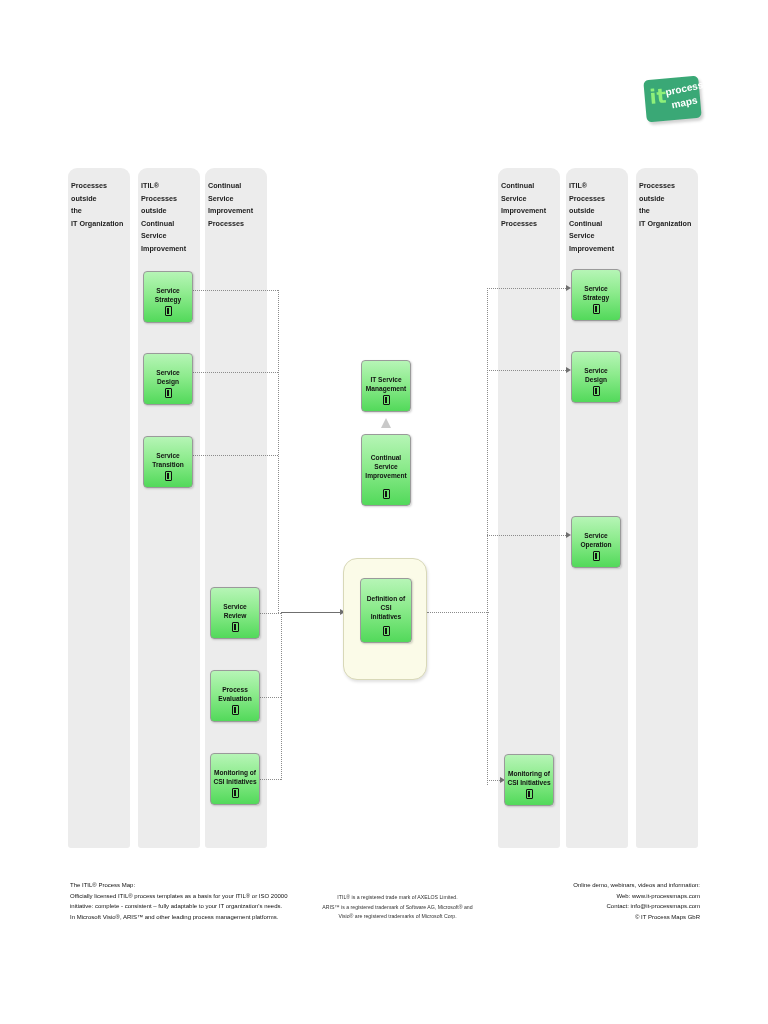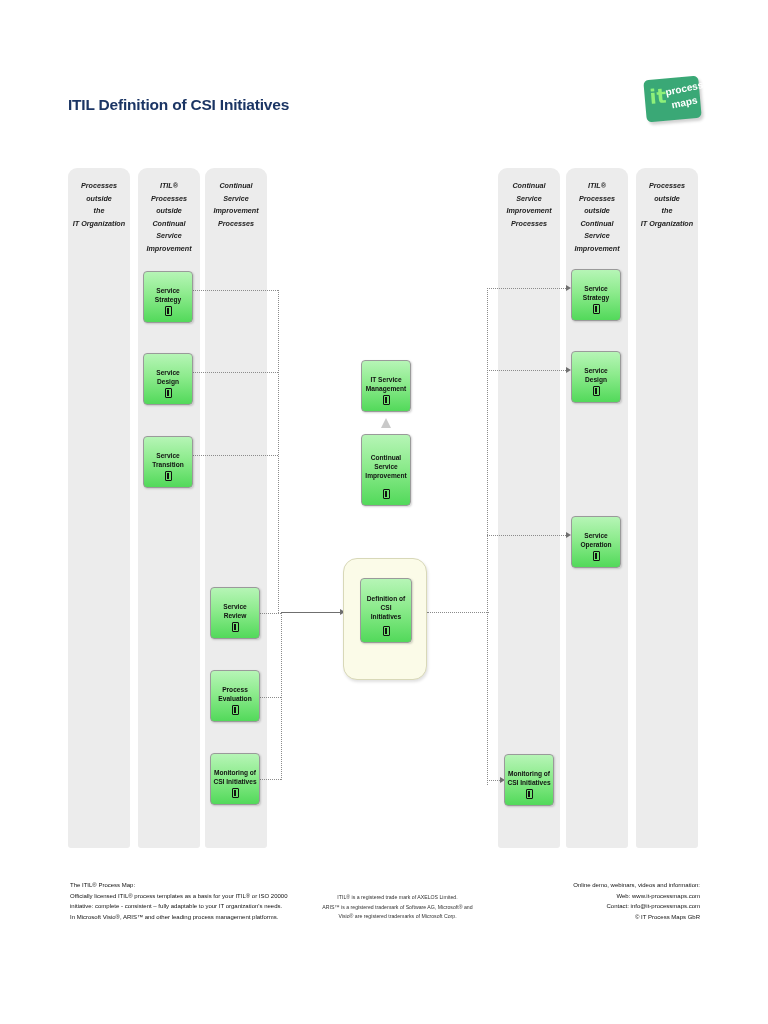--- a/index.html
+++ b/index.html
@@ -84,26 +84,25 @@
     top: 168px;
     height: 680px;
     background: #ececec;
     border-radius: 9px 9px 3px 3px;
   }
   .lane-title {
     position: absolute;
     left: 3px;
     right: 3px;
     top: 12px;
-    text-align: center;
+    text-align: left;
     font-size: 7.2px;
     font-weight: bold;
     color: #222222;
     line-height: 12.5px;
-    font-style: italic;
   }
 
   
   .pbox {
     position: absolute;
     background: linear-gradient(to bottom, #b6f5b6 0%, #8deb8d 45%, #52d95a 100%);
     border: 0.8px solid #9a9a9a;
     border-radius: 4px;
     box-shadow: 1px 1px 2px rgba(0,0,0,0.17);
     box-sizing: border-box;
@@ -194,21 +193,20 @@
   .footer-mid   { left: 310px; top: 893px; width: 175px; text-align: center; font-size: 5.2px; line-height: 9.5px; color: #333; }
   .footer-right { left: 520px; top: 880px; width: 180px; text-align: right; }
   .footer-line { display: block; white-space: nowrap; }
   .footer-mid .footer-line { white-space: normal; }
 </style>
 </head>
 <body>
 
 <div id="page">
 
-  <div class="page-title">ITIL Definition of CSI Initiatives</div>
 
   <div class="logo">
     <span class="logo-it">it</span>
     <span class="logo-process">process</span>
     <span class="logo-maps">maps</span>
   </div>
 
   <div class="lane" style="left:68px; width:62px;">
     <div class="lane-title">Processes outside<br>the<br>IT Organization</div>
   </div>

